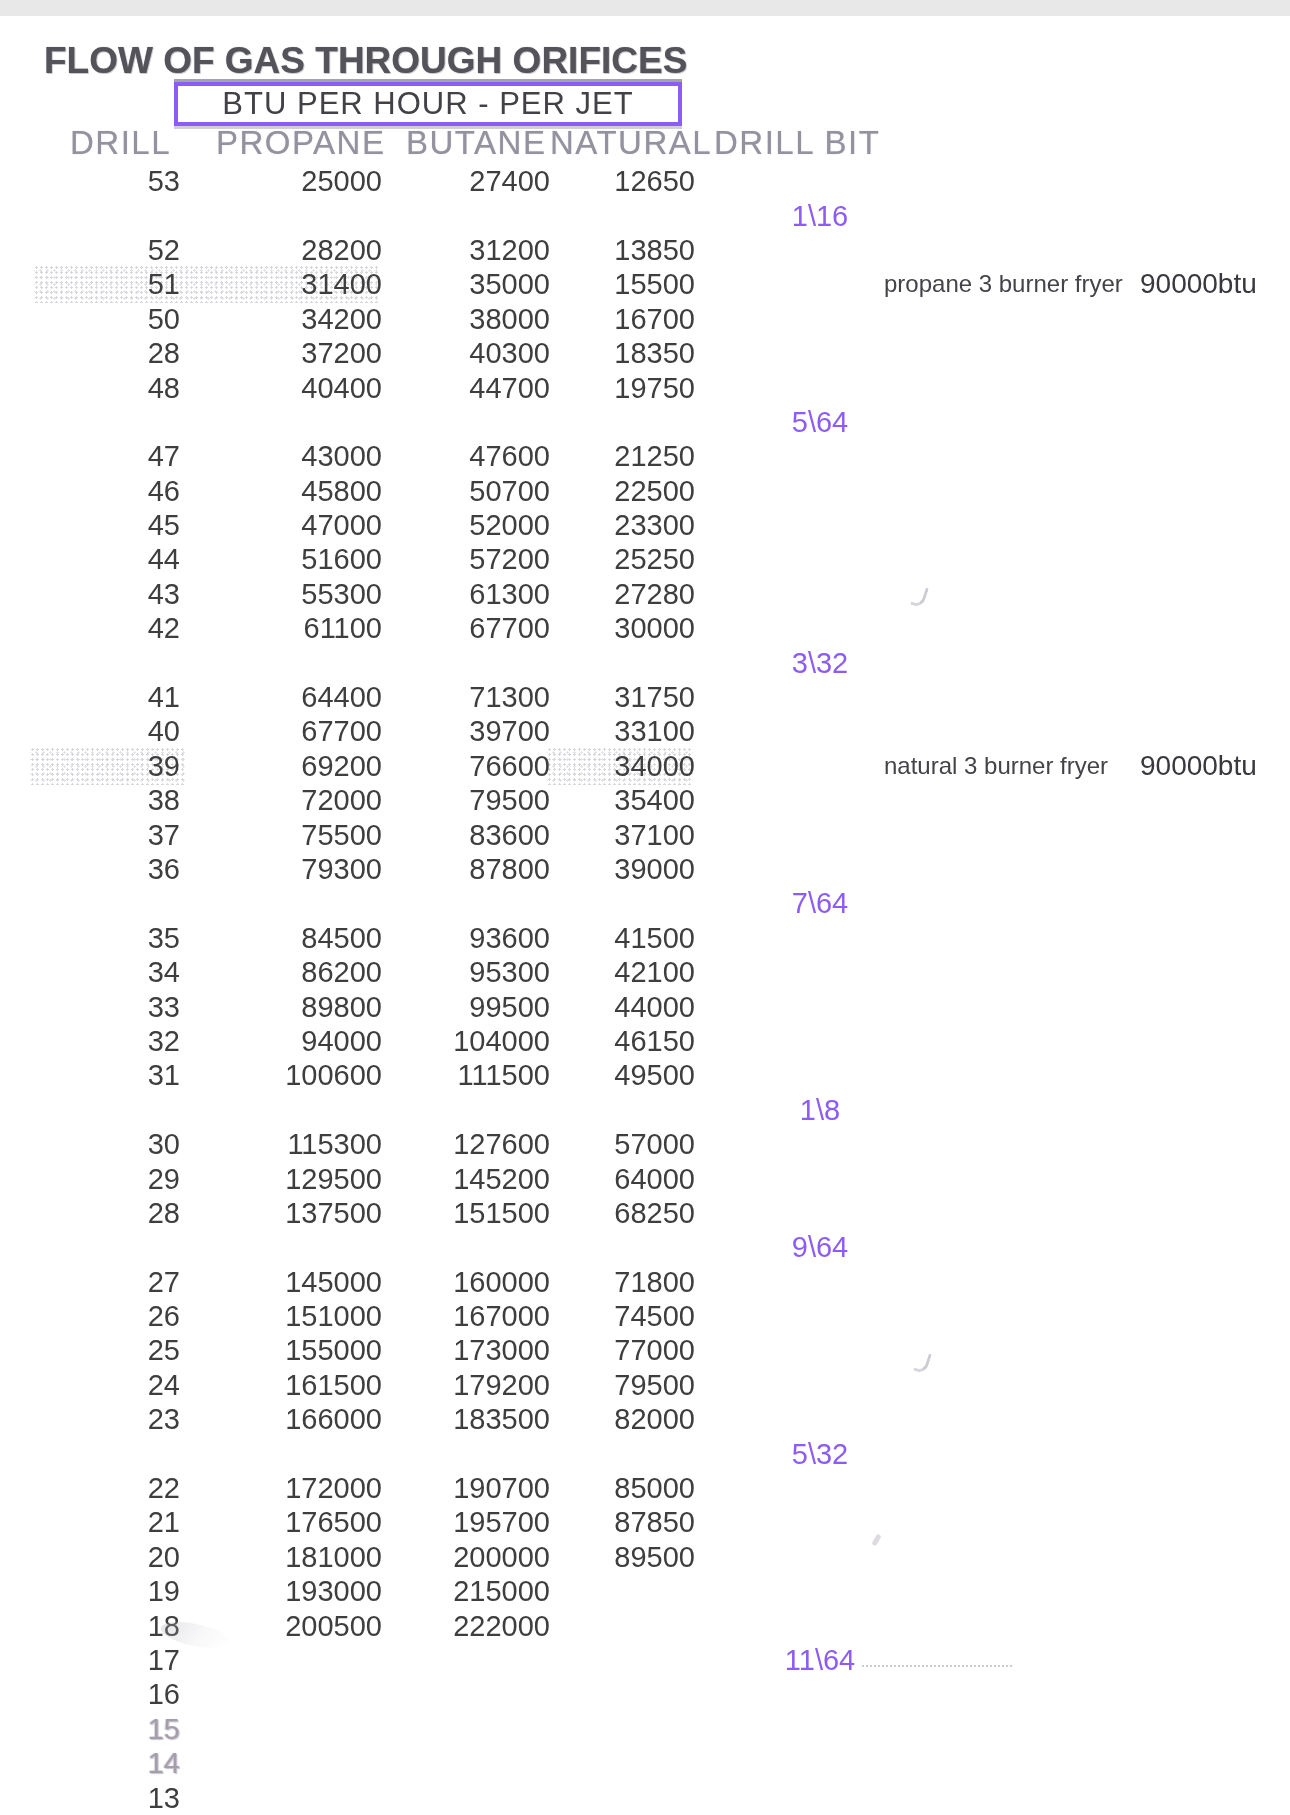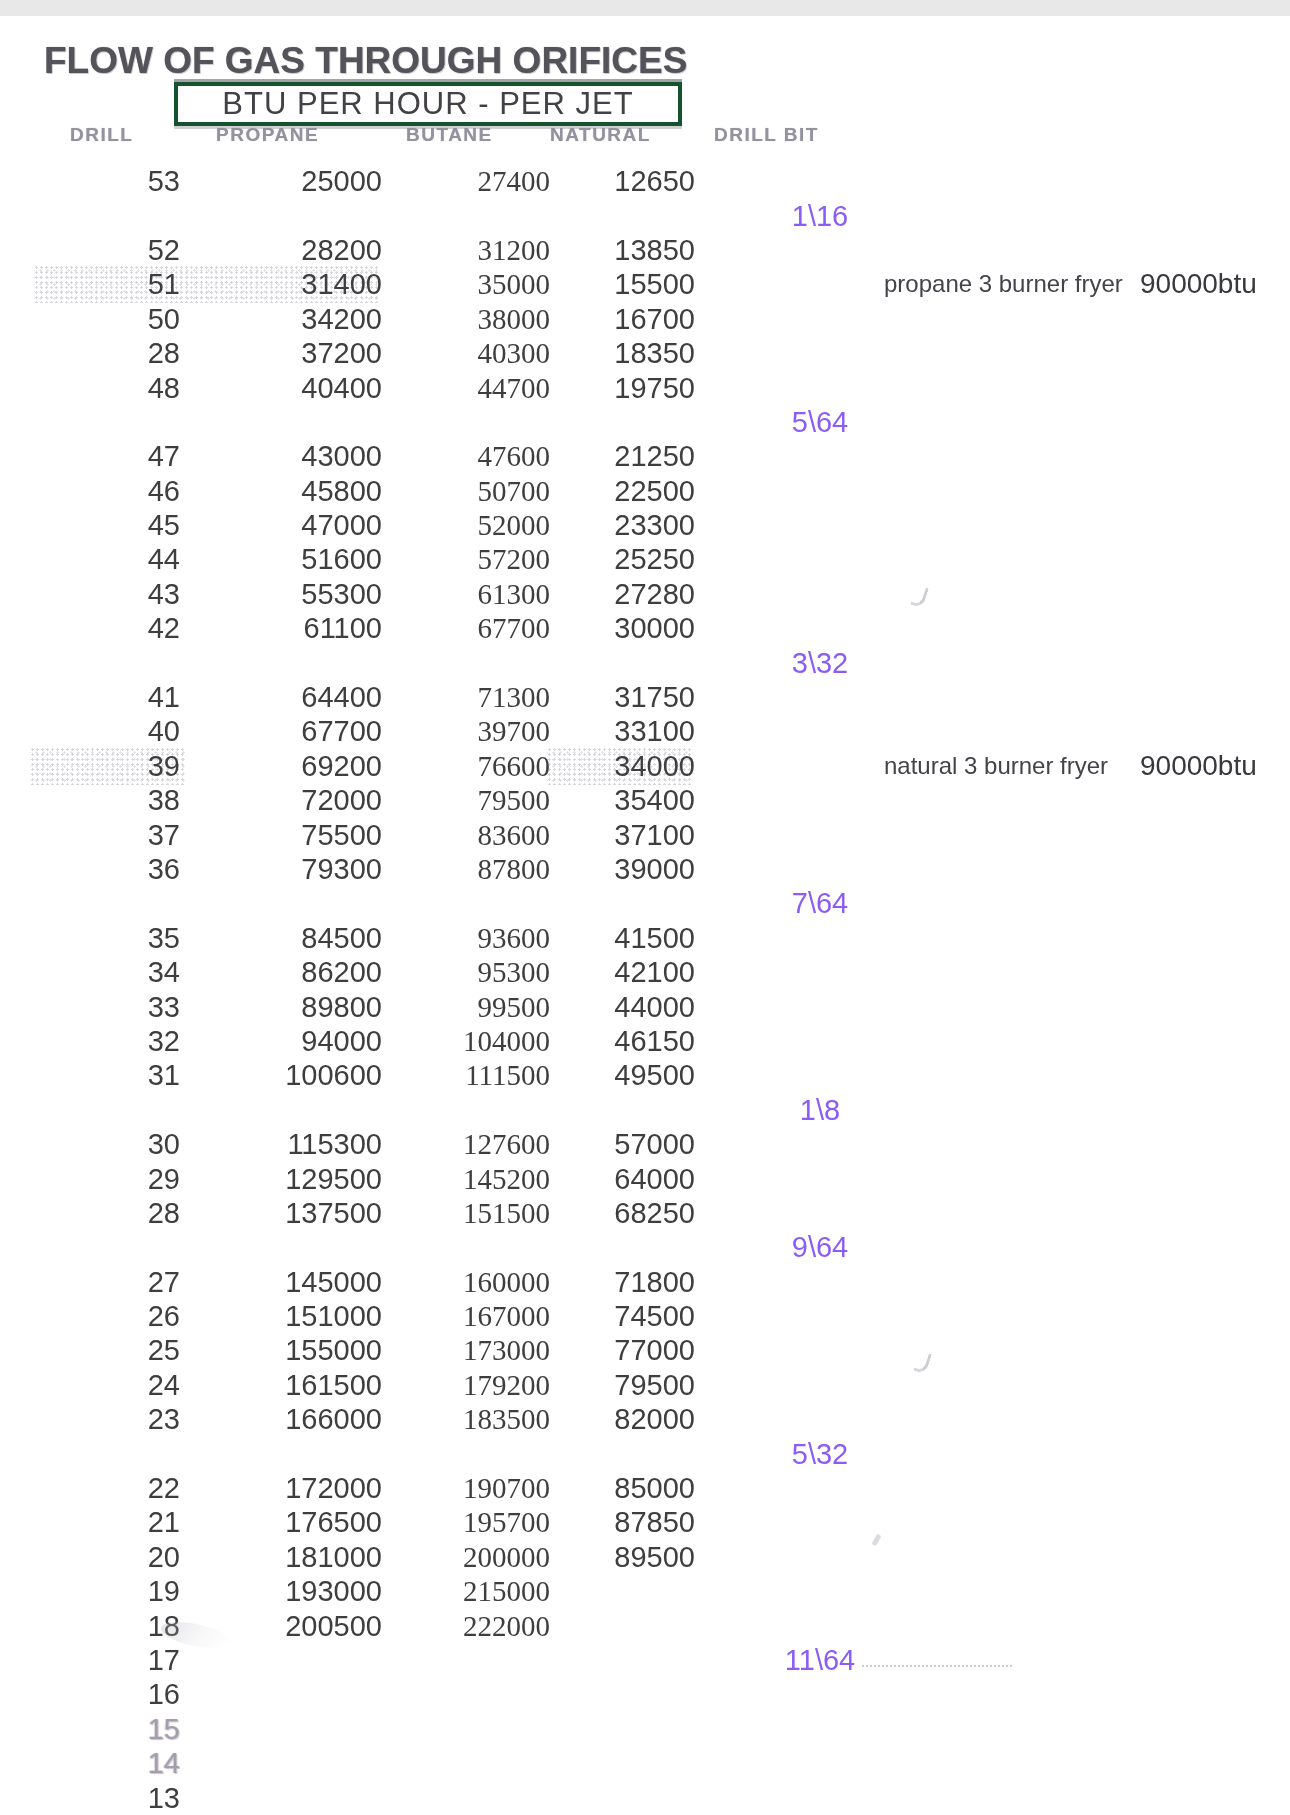--- a/index.html
+++ b/index.html
@@ -15,49 +15,49 @@
   
   .doc-title {
     position:absolute; left:44px; top:24px;
     font-size:37px; font-weight:bold; letter-spacing:0px;
     color:#55535a;
     text-shadow:0 0 1px #9a98a2, 1px 1px 0 rgba(120,118,130,.35);
     margin:0; white-space:nowrap;
   }
   .btu-box {
     position:absolute; left:174px; top:66px; width:500px; height:36px;
-    border:4px solid #14532d;
+    border:4px solid #8b5cf6;
     box-shadow:0 -3px 0 rgba(90,88,100,.55), 0 3px 0 rgba(120,118,130,.35);
     display:flex; align-items:center; justify-content:center;
     background:#fff;
   }
   .btu-box span {
     font-size:31px; color:#434146; letter-spacing:1px; white-space:nowrap;
   }
   .hdr-row { position:absolute; top:108px; left:0; width:100%; height:34px; }
   .hdr {
-    position:absolute; top:0; font-size:19px; font-weight:bold;
+    position:absolute; top:0; font-size:33px; font-weight:normal;
     color:#94929e; letter-spacing:1.5px; white-space:nowrap;
     text-shadow:0 0 1px #b8b6c2;
   }
   .hdr-drill    { left:70px; }
   .hdr-propane  { left:216px; }
   .hdr-butane   { left:406px; }
   .hdr-natural  { left:550px; }
   .hdr-drillbit { left:714px; }
   
   .tbody { position:absolute; top:148px; left:0; width:100%; }
   .line { position:relative; height:34.4px; }
   .cell {
     position:absolute; top:50%; transform:translateY(-50%);
     font-size:29px; color:#3e3e3e; white-space:nowrap;
   }
   .c-drill   { left:40px;  width:140px; text-align:right; }
   .c-propane { left:190px; width:192px; text-align:right; }
-  .c-butane  { left:400px; width:150px; text-align:right;font-family:Liberation Serif, serif; }
+  .c-butane  { left:400px; width:150px; text-align:right; }
   .c-natural { left:545px; width:150px; text-align:right; }
   .c-bit     { left:758px; width:124px; text-align:center; color:#8b5cf6; }
   .c-note    { left:884px; font-size:24px; color:#454349; }
   .c-noteval { left:1140px; font-size:28px; color:#3a383e; }
   
   .speck {
     position:absolute; top:-2px; height:38px;
     background-image:radial-gradient(#b9b7bf 1px, transparent 1.2px),
                      radial-gradient(#cfcdd5 1px, transparent 1.2px);
     background-size:5px 5px, 7px 7px;

